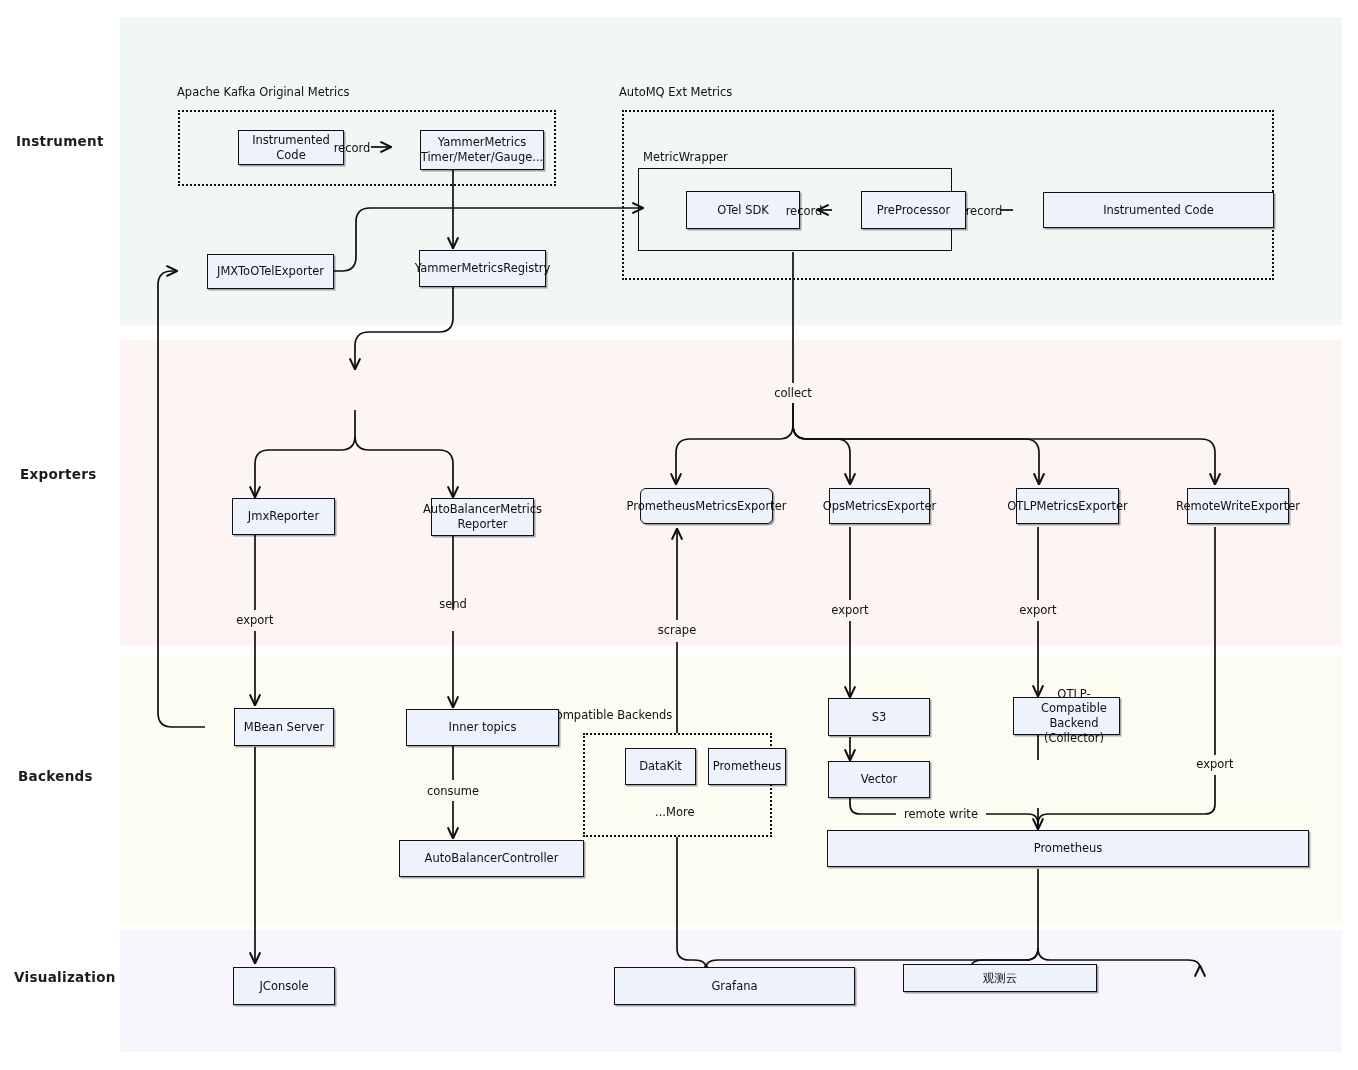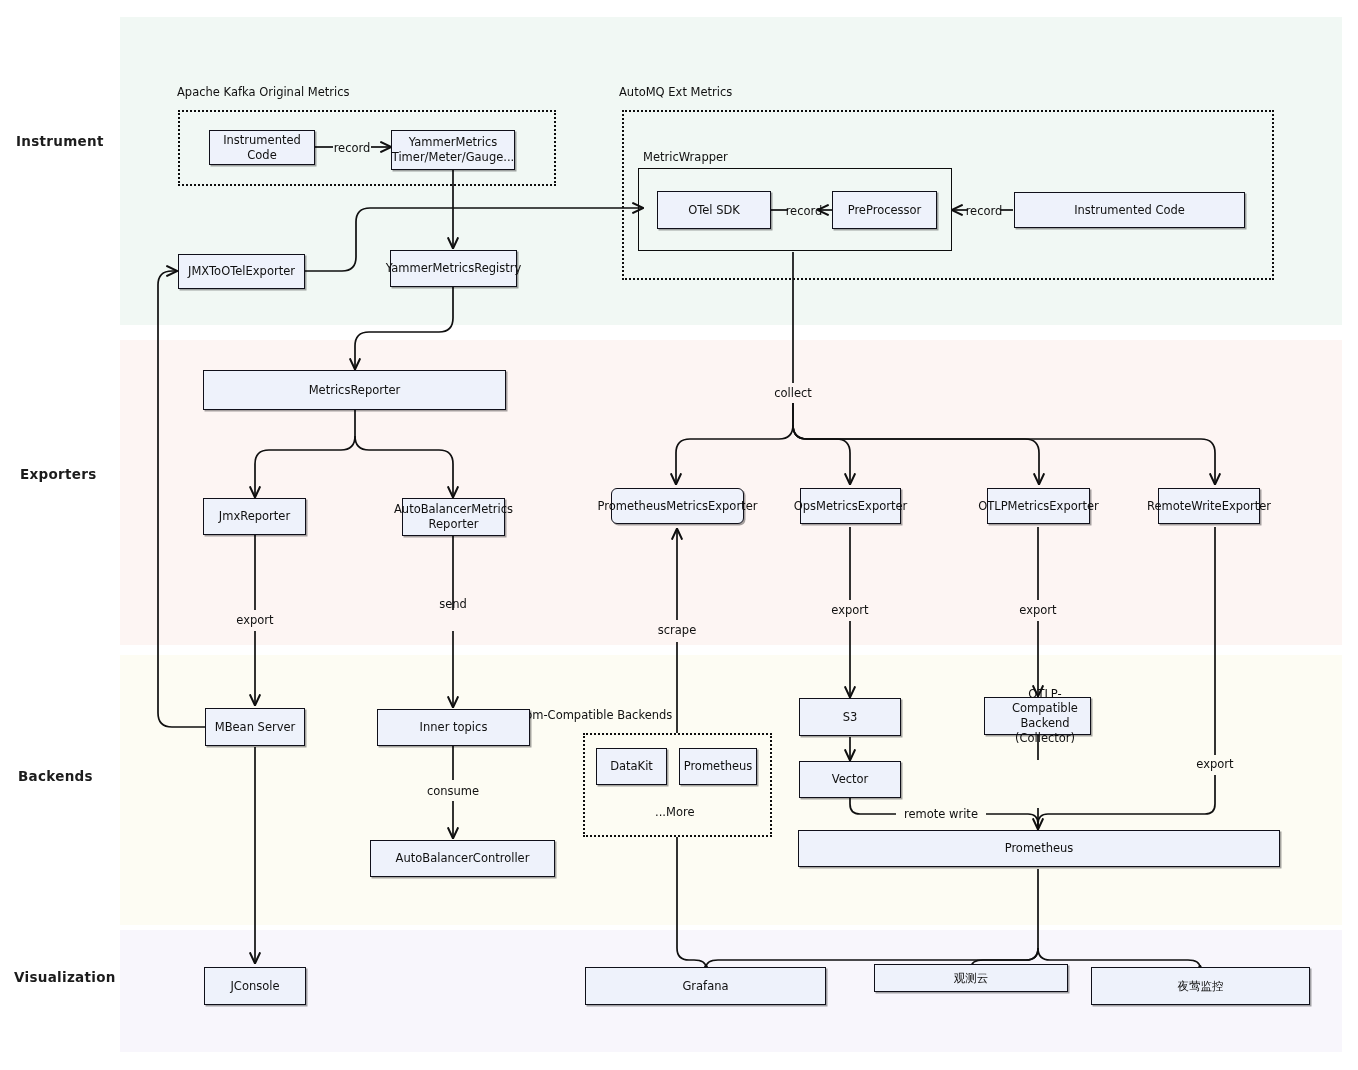--- a/index.html
+++ b/index.html
@@ -16,21 +16,21 @@
             letter-spacing:.3px;white-space:nowrap;}
 
   svg#wires{position:absolute;left:0;top:0;width:1358px;height:1070px;
             pointer-events:none;}
   svg#wires path,svg#wires line{fill:none;stroke:#0f0f0f;stroke-width:1.7;}
 
   .node{position:absolute;box-sizing:border-box;background:#eef2fb;
         border:1.6px solid #10101a;display:flex;align-items:center;
         justify-content:center;text-align:center;font-size:11.5px;
         color:#101010;line-height:1.28;padding:2px 4px;
-        box-shadow:1.5px 1.5px 0 rgba(0,0,0,.35);}
+        box-shadow:1.5px 1.5px 0 rgba(0,0,0,.35);margin-left:29px;}
 
   .group{position:absolute;box-sizing:border-box;border:2px dotted #0d0d0d;
          background:transparent;}
   .group-solid{position:absolute;box-sizing:border-box;border:1.8px solid #0d0d0d;
          background:transparent;}
   .grouplabel{position:absolute;font-size:11.5px;color:#101010;white-space:nowrap;}
 
   .edgelabel{position:absolute;font-size:11.5px;color:#101010;
              background:transparent;white-space:nowrap;text-align:center;}
   .edgelabel.multi{line-height:1.45;}
@@ -143,21 +143,20 @@
   <div class="node" style="left:657px;top:191px;width:114px;height:38px;">OTel SDK</div>
 
   <div class="node" style="left:832px;top:191px;width:105px;height:38px;">PreProcessor</div>
 
   <div class="node" style="left:1014px;top:192px;width:231px;height:36px;">Instrumented Code</div>
 
   <div class="node" style="left:178px;top:254px;width:127px;height:35px;">JMXToOTelExporter</div>
 
   <div class="node" style="left:390px;top:250px;width:127px;height:37px;">YammerMetricsRegistry</div>
 
-  <div class="node" style="left:203px;top:370px;width:303px;height:40px;">MetricsReporter</div>
 
   <div class="node" style="left:203px;top:498px;width:103px;height:37px;">JmxReporter</div>
 
   <div class="node" style="left:402px;top:498px;width:103px;height:38px;white-space:pre-line;">AutoBalancerMetrics
 Reporter</div>
 
   <div class="node" style="left:611px;top:488px;width:133px;height:36px;border-radius:6px;">PrometheusMetricsExporter</div>
 
   <div class="node" style="left:800px;top:488px;width:101px;height:36px;">OpsMetricsExporter</div>
 
@@ -183,21 +182,20 @@
 Backend (Collector)</div>
 
   <div class="node" style="left:798px;top:830px;width:482px;height:37px;">Prometheus</div>
 
   <div class="node" style="left:204px;top:967px;width:102px;height:38px;">JConsole</div>
 
   <div class="node" style="left:585px;top:967px;width:241px;height:38px;">Grafana</div>
 
   <div class="node" style="left:874px;top:964px;width:194px;height:28px;text-align:center;">观测云</div>
 
-  <div class="node" style="left:1091px;top:967px;width:219px;height:38px;">夜莺监控</div>
 
   <div class="edgelabel" style="left:333px;top:141px;width:38px;">record</div>
 
   <div class="edgelabel" style="left:780px;top:204px;width:48px;">record</div>
 
   <div class="edgelabel" style="left:960px;top:204px;width:48px;">record</div>
 
   <div class="edgelabel" style="left:769px;top:386px;width:48px;">collect</div>
 
   <div class="edgelabel" style="left:232px;top:613px;width:46px;">export</div>

